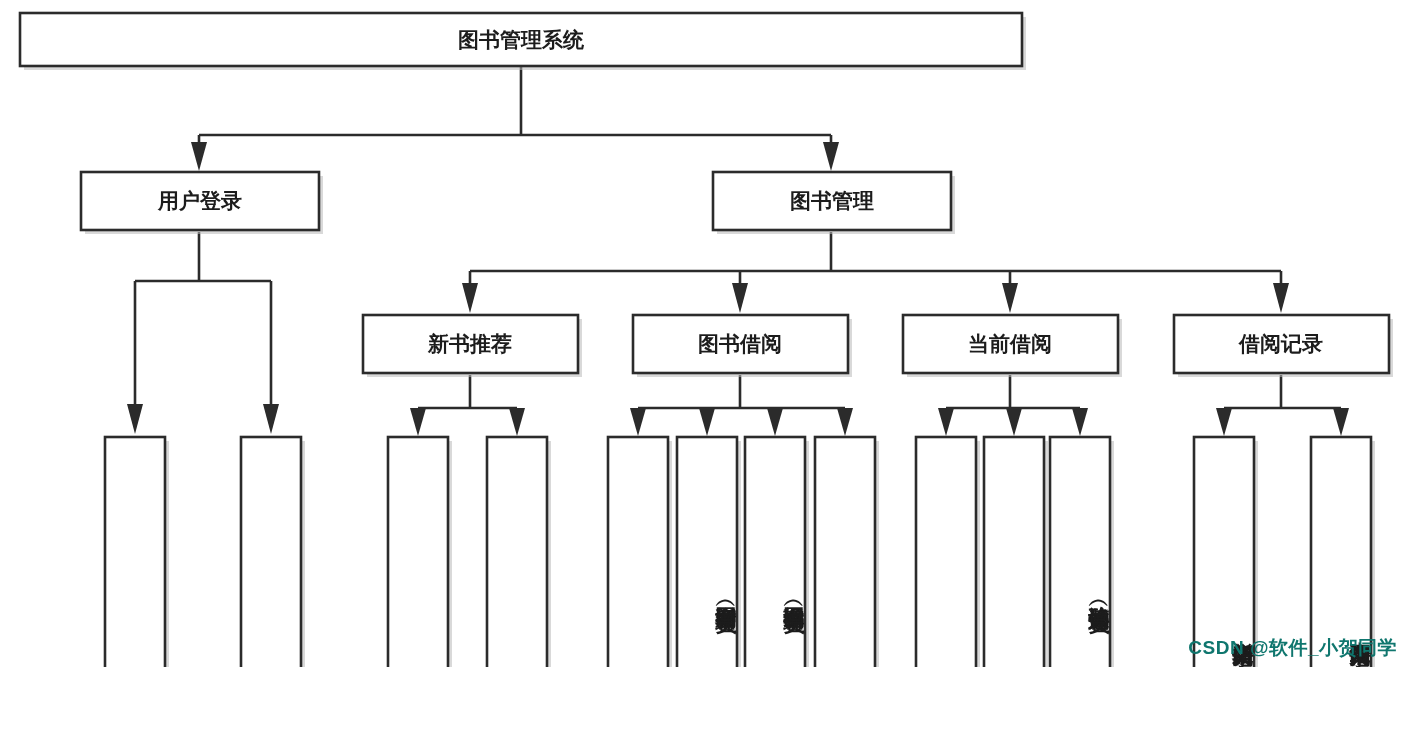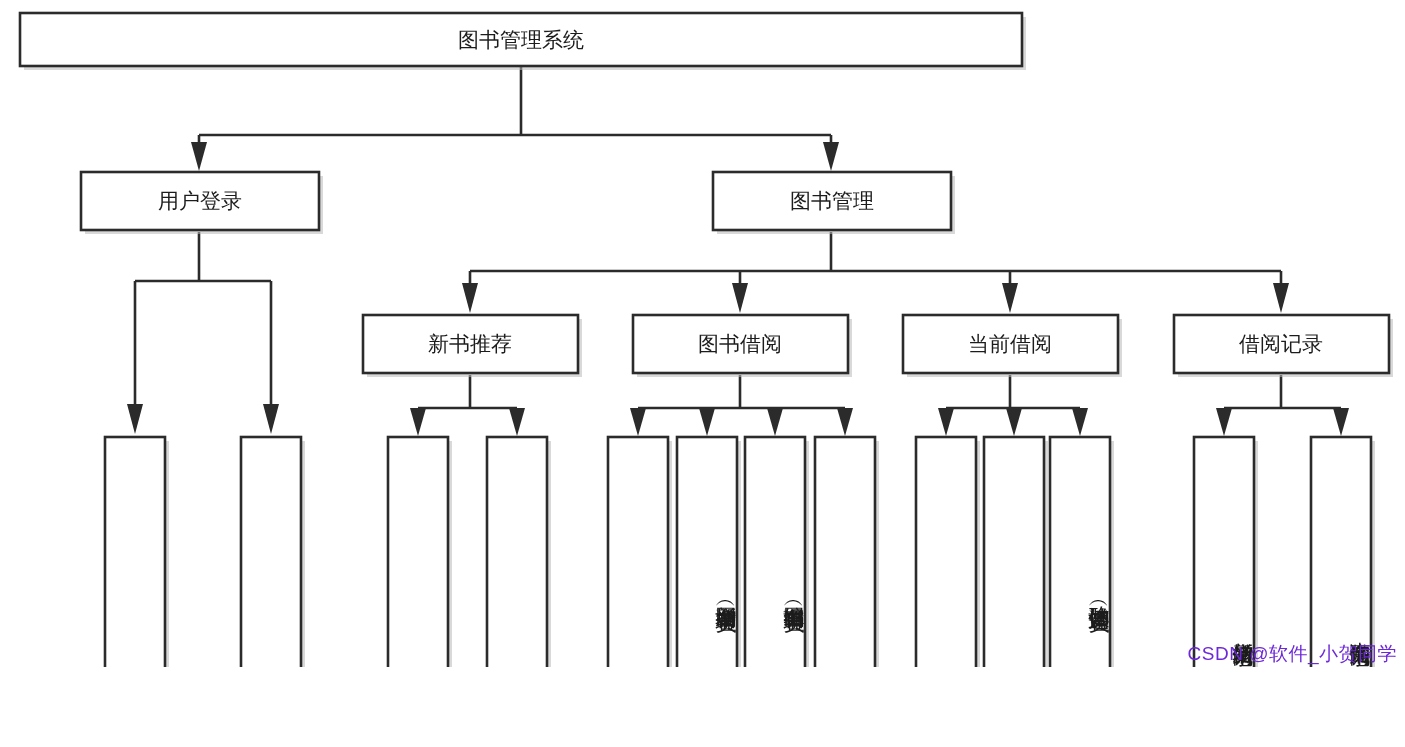--- a/index.html
+++ b/index.html
@@ -9,20 +9,21 @@
   }
   body {
     font-family: "Liberation Sans", "DejaVu Sans", sans-serif;
   }
   #diagram-root {
     position: relative;
     width: 1405px;
     height: 667px;
     background: #ffffff;
     overflow: hidden;
+    font-weight: bold;
   }
   svg.diagram-canvas {
     position: absolute;
     left: 0;
     top: 0;
     width: 1405px;
     height: 747px;
   }
   .node-box {
     fill: #ffffff;
@@ -45,24 +46,24 @@
   .node-label-h {
     font-family: "Liberation Sans", "DejaVu Sans", sans-serif;
     font-size: 21px;
     fill: #1c1c1c;
     text-anchor: middle;
     dominant-baseline: middle;
   }
   .watermark-text {
     position: absolute;
     right: 8px;
-    bottom: 0;
+    bottom: 6px;
     font-family: "Liberation Sans", "DejaVu Sans", sans-serif;
     font-size: 19px;
-    color: #6d28d9;
+    color: #0f766e;
     white-space: nowrap;
     letter-spacing: 0.5px;
   }
   .vlabel {
     position: absolute;
     display: flex;
     align-items: flex-start;
     justify-content: center;
     writing-mode: vertical-rl;
     text-orientation: upright;

